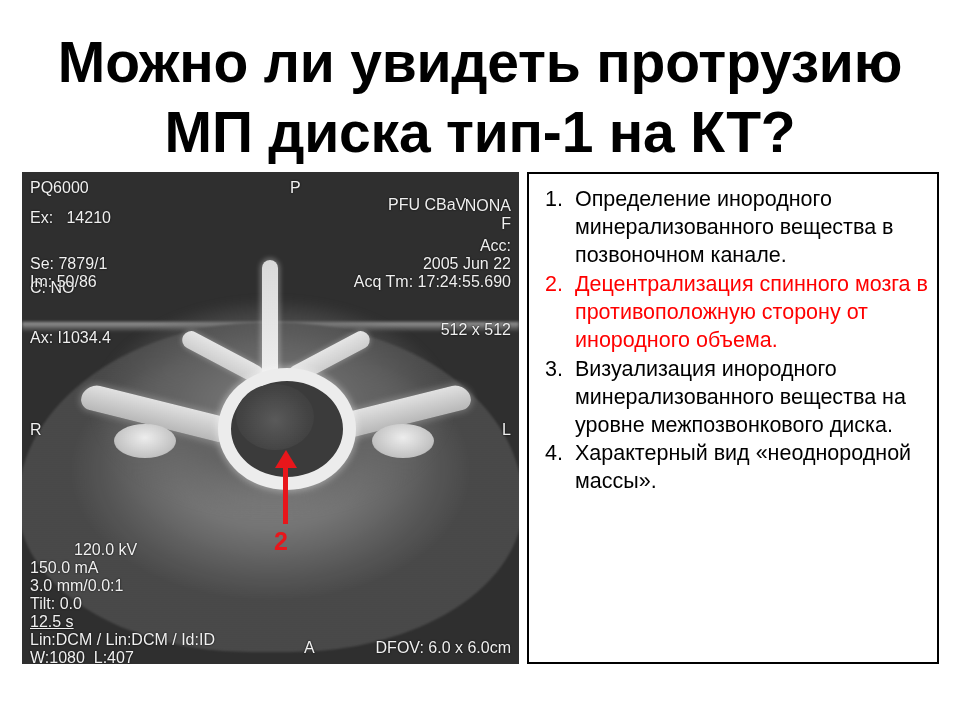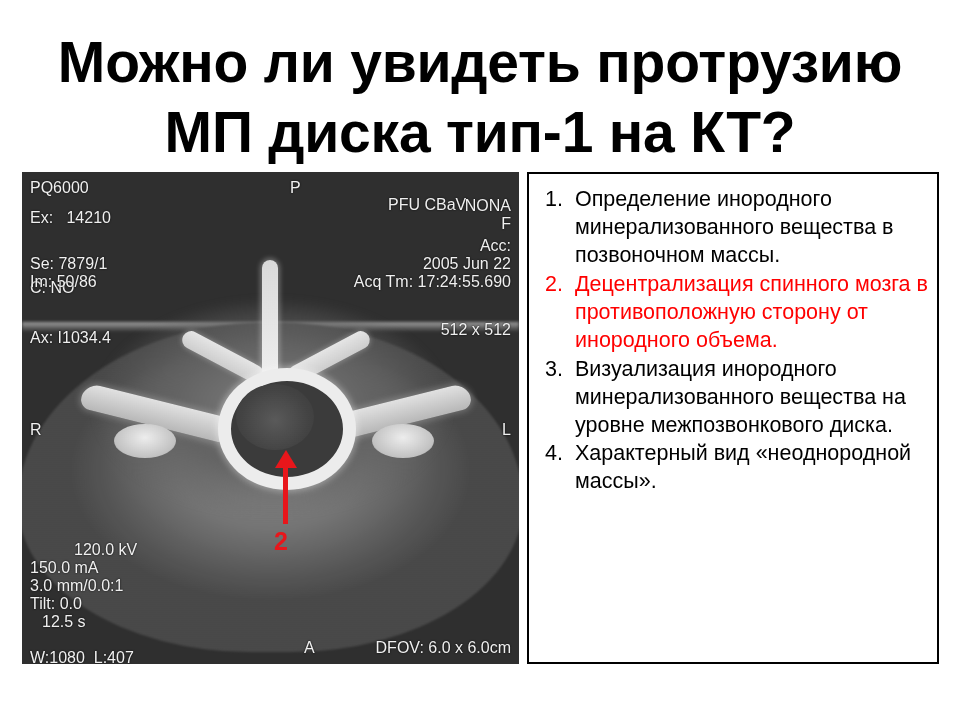--- a/index.html
+++ b/index.html
@@ -270,27 +270,28 @@
   <div class="dcm dcm-acqtm">Acq Tm: 17:24:55.690</div>
   <div class="dcm dcm-512">512 x 512</div>
 
   <div class="dcm dcm-r">R</div>
   <div class="dcm dcm-l">L</div>
 
   <div class="dcm" style="left:8px; top:368px;margin-left:44px;">120.0 kV</div>
   <div class="dcm" style="left:8px; top:386px;">150.0 mA</div>
   <div class="dcm" style="left:8px; top:404px;">3.0 mm/0.0:1</div>
   <div class="dcm" style="left:8px; top:422px;">Tilt: 0.0</div>
-  <div class="dcm" style="left:20px; top:440px;">12.5 s</div>
+  <div class="dcm" style="left:8px; top:440px;text-decoration:underline;">12.5 s</div>
+  <div class="dcm" style="left:8px; top:458px;">Lin:DCM / Lin:DCM / Id:ID</div>
   <div class="dcm" style="left:8px; top:476px;">W:1080  L:407</div>
 
   <div class="dcm dcm-a">A</div>
   <div class="dcm dcm-dfov">DFOV: 6.0 x 6.0cm</div>
 </div>
 
 <div class="points-box">
   <ol class="points">
-    <li>Определение инородного минерализованного вещества в позвоночном массы.</li>
+    <li>Определение инородного минерализованного вещества в позвоночном канале.</li>
     <li class="red">Децентрализация спинного мозга в противоположную сторону от инородного объема.</li>
     <li>Визуализация инородного минерализованного вещества на уровне межпозвонкового диска.</li>
     <li>Характерный вид «неоднородной массы».</li>
   </ol>
 </div>
 
 </body></html>

